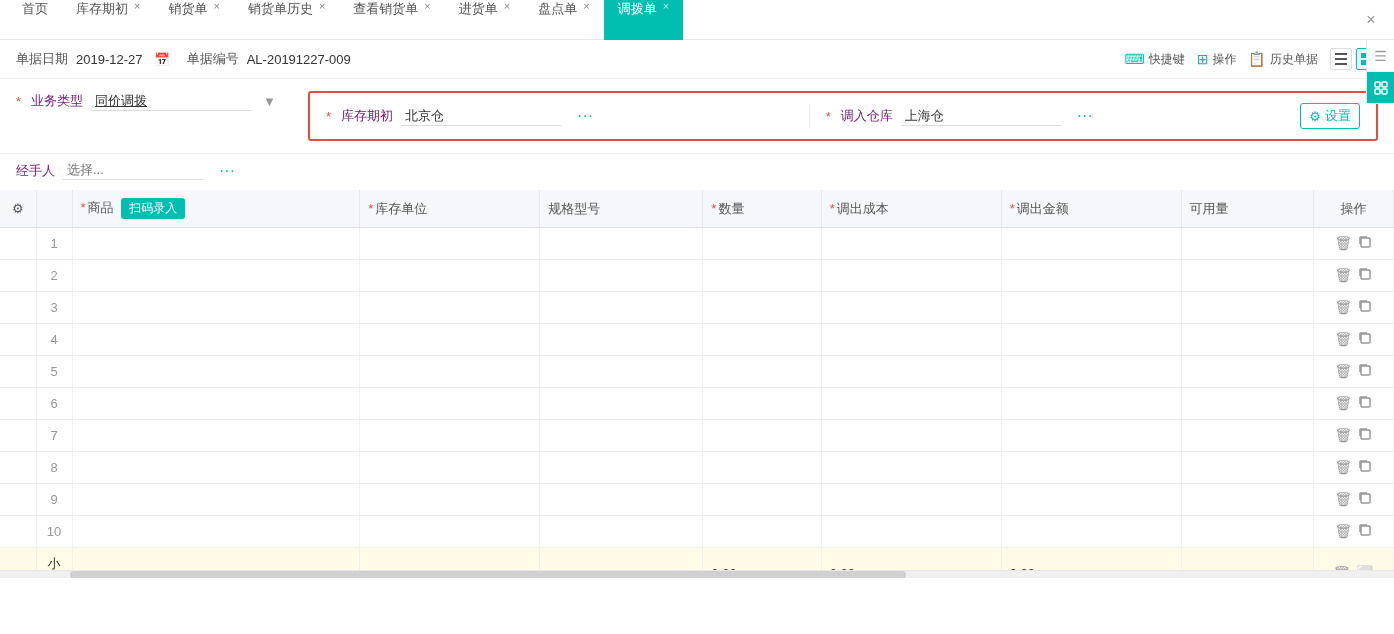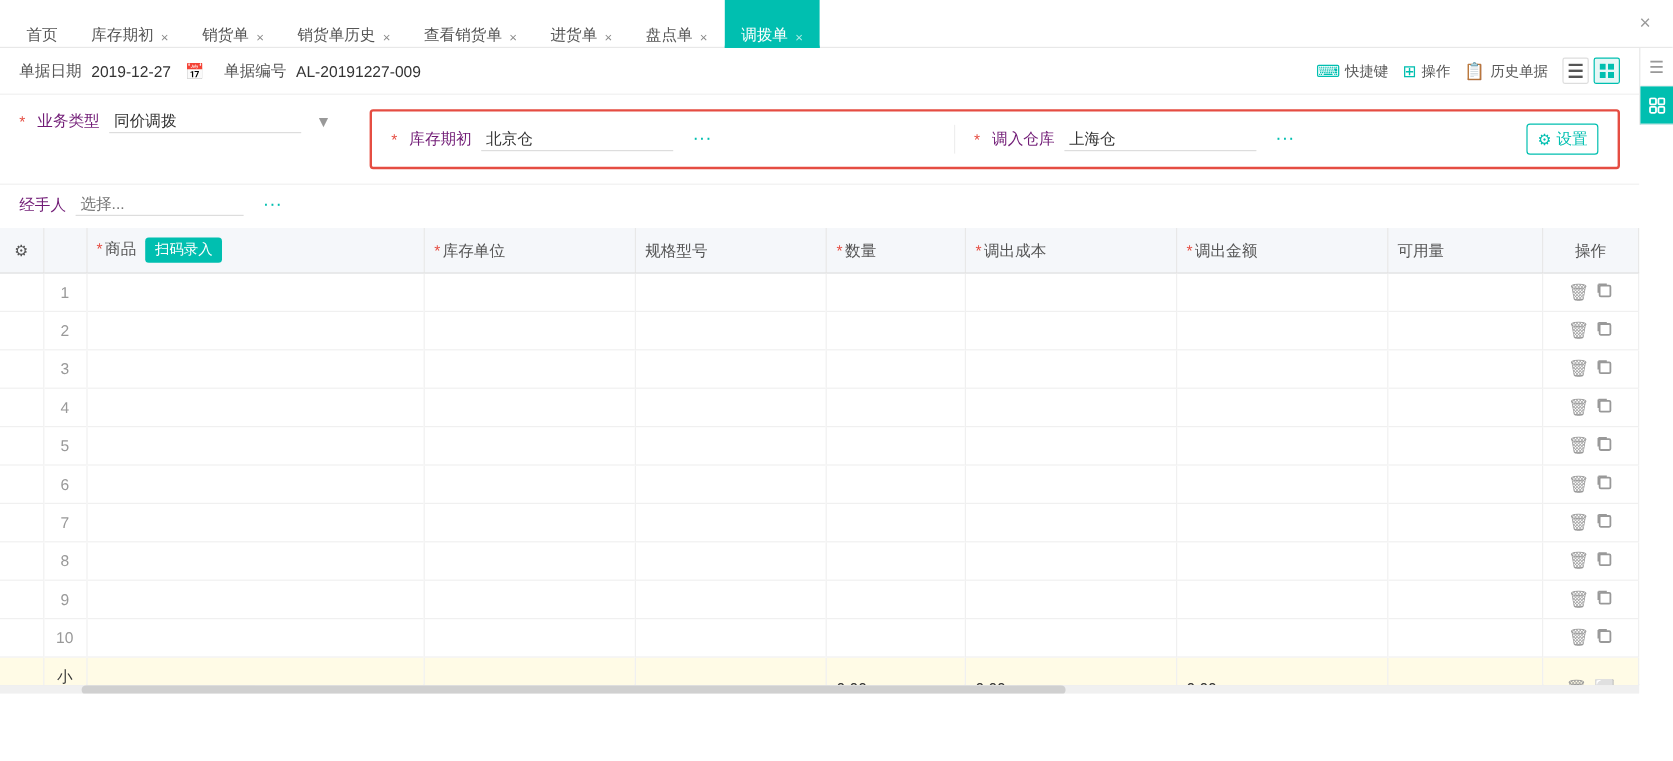--- a/index.html
+++ b/index.html
@@ -9,21 +9,21 @@
     .tab-bar {
       display: flex;
       align-items: center;
       border-bottom: 1px solid #e8e8e8;
       background: #fff;
       padding: 0 8px;
       height: 40px;
     }
     .tab-item {
       display: flex;
-      align-items: flex-end;
+      align-items: flex-start;
       padding: 0 14px;
       height: 40px;
       cursor: pointer;
       font-size: 13px;
       color: #555;
       border-bottom: 2px solid transparent;
       white-space: nowrap;
       position: relative;
     }
     .tab-item.active {
@@ -219,21 +219,20 @@
       align-items: center;
       justify-content: center;
       color: #999;
       cursor: pointer;
       border-bottom: 1px solid #f0f0f0;
       font-size: 14px;
     }
     .right-panel-icon.active { color: #fff; background: #00bfb0; }
 
     .main-content {
-      margin-right: 28px;
       display: flex;
       flex-direction: column;
       height: calc(100vh - 40px);
     }
 
     .scrollbar-h {
       height: 8px;
       background: #f0f0f0;
       overflow: hidden;
       border-top: 1px solid #e8e8e8;
@@ -342,21 +341,21 @@
         </div>
       </div>
     </div>
   </div>
 
   <div class="form-area">
     <div class="form-left">
       <div class="form-field">
         <span class="required-star">*</span>
         <span class="field-name">业务类型</span>
-        <input type="text" class="field-input" style="width: 160px;" value="同价调拨">
+        <input type="text" class="field-input" style="width: 160px; text-decoration: underline;" value="同价调拨">
         <span class="dropdown-arrow">▼</span>
       </div>
     </div>
 
     <div class="form-right">
       <div class="warehouse-field">
         <span class="required-star">*</span>
         <span class="field-name">库存期初</span>
         <input type="text" class="field-input" value="北京仓" style="">
         <span class="more-btn">···</span>

